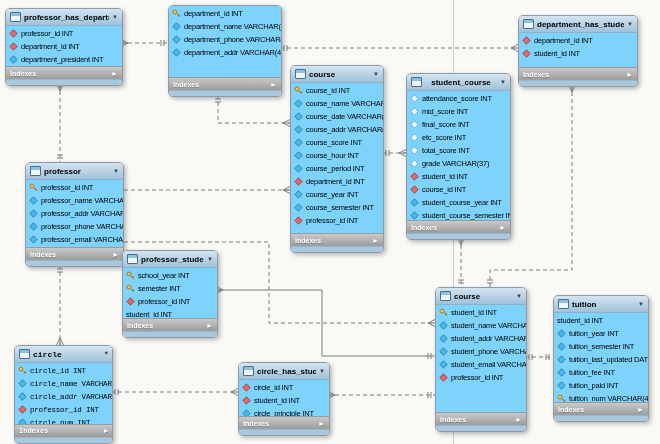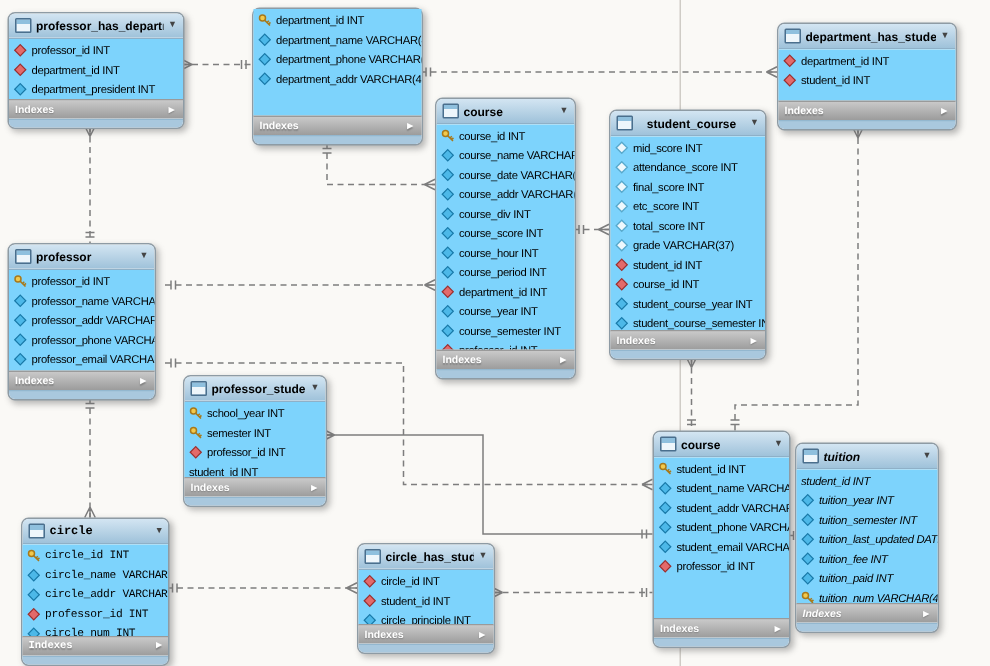--- a/index.html
+++ b/index.html
@@ -227,28 +227,20 @@
               </svg>
             </span>
             <span>course_addr VARCHAR(45)</span>
           </div>
           <div class="tbl-row">
             <span class="icon">
               <svg width="9" height="9" viewBox="0 0 9 9">
                 <polygon points="4.5,0.8 8.2,4.5 4.5,8.2 0.8,4.5" fill="#4cb8e8" stroke="#1879a8" stroke-width="0.8"></polygon>
               </svg>
             </span>
-            <span>course_div INT</span>
-          </div>
-          <div class="tbl-row">
-            <span class="icon">
-              <svg width="9" height="9" viewBox="0 0 9 9">
-                <polygon points="4.5,0.8 8.2,4.5 4.5,8.2 0.8,4.5" fill="#4cb8e8" stroke="#1879a8" stroke-width="0.8"></polygon>
-              </svg>
-            </span>
             <span>course_score INT</span>
           </div>
           <div class="tbl-row">
             <span class="icon">
               <svg width="9" height="9" viewBox="0 0 9 9">
                 <polygon points="4.5,0.8 8.2,4.5 4.5,8.2 0.8,4.5" fill="#4cb8e8" stroke="#1879a8" stroke-width="0.8"></polygon>
               </svg>
             </span>
             <span>course_hour INT</span>
           </div>
@@ -305,60 +297,60 @@
           <span class="tbl-title">student_course</span>
           <span class="hdr-arrow">▼</span>
         </div>
         <div class="tbl-body">
           <div class="tbl-row">
             <span class="icon">
               <svg width="9" height="9" viewBox="0 0 9 9">
                 <polygon points="4.5,0.8 8.2,4.5 4.5,8.2 0.8,4.5" fill="#eef8fd" stroke="#58a9cc" stroke-width="0.9"></polygon>
               </svg>
             </span>
+            <span>attendance_score INT</span>
+          </div>
+          <div class="tbl-row">
+            <span class="icon">
+              <svg width="9" height="9" viewBox="0 0 9 9">
+                <polygon points="4.5,0.8 8.2,4.5 4.5,8.2 0.8,4.5" fill="#eef8fd" stroke="#58a9cc" stroke-width="0.9"></polygon>
+              </svg>
+            </span>
             <span>mid_score INT</span>
           </div>
           <div class="tbl-row">
             <span class="icon">
               <svg width="9" height="9" viewBox="0 0 9 9">
                 <polygon points="4.5,0.8 8.2,4.5 4.5,8.2 0.8,4.5" fill="#eef8fd" stroke="#58a9cc" stroke-width="0.9"></polygon>
               </svg>
             </span>
-            <span>attendance_score INT</span>
+            <span>final_score INT</span>
           </div>
           <div class="tbl-row">
             <span class="icon">
               <svg width="9" height="9" viewBox="0 0 9 9">
                 <polygon points="4.5,0.8 8.2,4.5 4.5,8.2 0.8,4.5" fill="#eef8fd" stroke="#58a9cc" stroke-width="0.9"></polygon>
               </svg>
             </span>
-            <span>final_score INT</span>
+            <span>etc_score INT</span>
           </div>
           <div class="tbl-row">
             <span class="icon">
               <svg width="9" height="9" viewBox="0 0 9 9">
                 <polygon points="4.5,0.8 8.2,4.5 4.5,8.2 0.8,4.5" fill="#eef8fd" stroke="#58a9cc" stroke-width="0.9"></polygon>
               </svg>
             </span>
-            <span>etc_score INT</span>
+            <span>total_score INT</span>
           </div>
           <div class="tbl-row">
             <span class="icon">
               <svg width="9" height="9" viewBox="0 0 9 9">
                 <polygon points="4.5,0.8 8.2,4.5 4.5,8.2 0.8,4.5" fill="#eef8fd" stroke="#58a9cc" stroke-width="0.9"></polygon>
               </svg>
             </span>
-            <span>total_score INT</span>
-          </div>
-          <div class="tbl-row">
-            <span class="icon">
-              <svg width="9" height="9" viewBox="0 0 9 9">
-                <polygon points="4.5,0.8 8.2,4.5 4.5,8.2 0.8,4.5" fill="#eef8fd" stroke="#58a9cc" stroke-width="0.9"></polygon>
-              </svg>
-            </span>
             <span>grade VARCHAR(37)</span>
           </div>
           <div class="tbl-row">
             <span class="icon">
               <svg width="9" height="9" viewBox="0 0 9 9">
                 <polygon points="4.5,0.8 8.2,4.5 4.5,8.2 0.8,4.5" fill="#e36a6a" stroke="#9c2f2f" stroke-width="0.8"></polygon>
               </svg>
             </span>
             <span>student_id INT</span>
           </div>
@@ -386,21 +378,21 @@
             </span>
             <span>student_course_semester INT</span>
           </div>
         </div>
         <div class="tbl-footer">
           <span>Indexes</span>
           <span>►</span>
         </div>
         <div class="tbl-strip"></div>
       </div>
-      <div class="erd-table" style="left: 5px; top: 162px; width: 97px; height: 103px;">
+      <div class="erd-table" style="left: 25px; top: 162px; width: 97px; height: 103px;">
         <div class="tbl-header">
           <span class="win-icon"></span>
           <span class="tbl-title">professor</span>
           <span class="hdr-arrow">▼</span>
         </div>
         <div class="tbl-body">
           <div class="tbl-row">
             <span class="icon">
               <svg width="9" height="9" viewBox="0 0 9 9">
                 <circle cx="3" cy="3" r="2" fill="#f2c94c" stroke="#a8791a" stroke-width="1"></circle>
@@ -640,21 +632,21 @@
             </span>
             <span>professor_id INT</span>
           </div>
         </div>
         <div class="tbl-footer">
           <span>Indexes</span>
           <span>►</span>
         </div>
         <div class="tbl-strip"></div>
       </div>
-      <div class="erd-table" style="left: 530px; top: 295px; width: 94px; height: 125px; font-style: italic;">
+      <div class="erd-table" style="left: 553px; top: 295px; width: 94px; height: 125px;">
         <div class="tbl-header">
           <span class="win-icon"></span>
           <span class="tbl-title">tuition</span>
           <span class="hdr-arrow">▼</span>
         </div>
         <div class="tbl-body">
           <div class="tbl-row">
             <span>student_id INT</span>
           </div>
           <div class="tbl-row">

